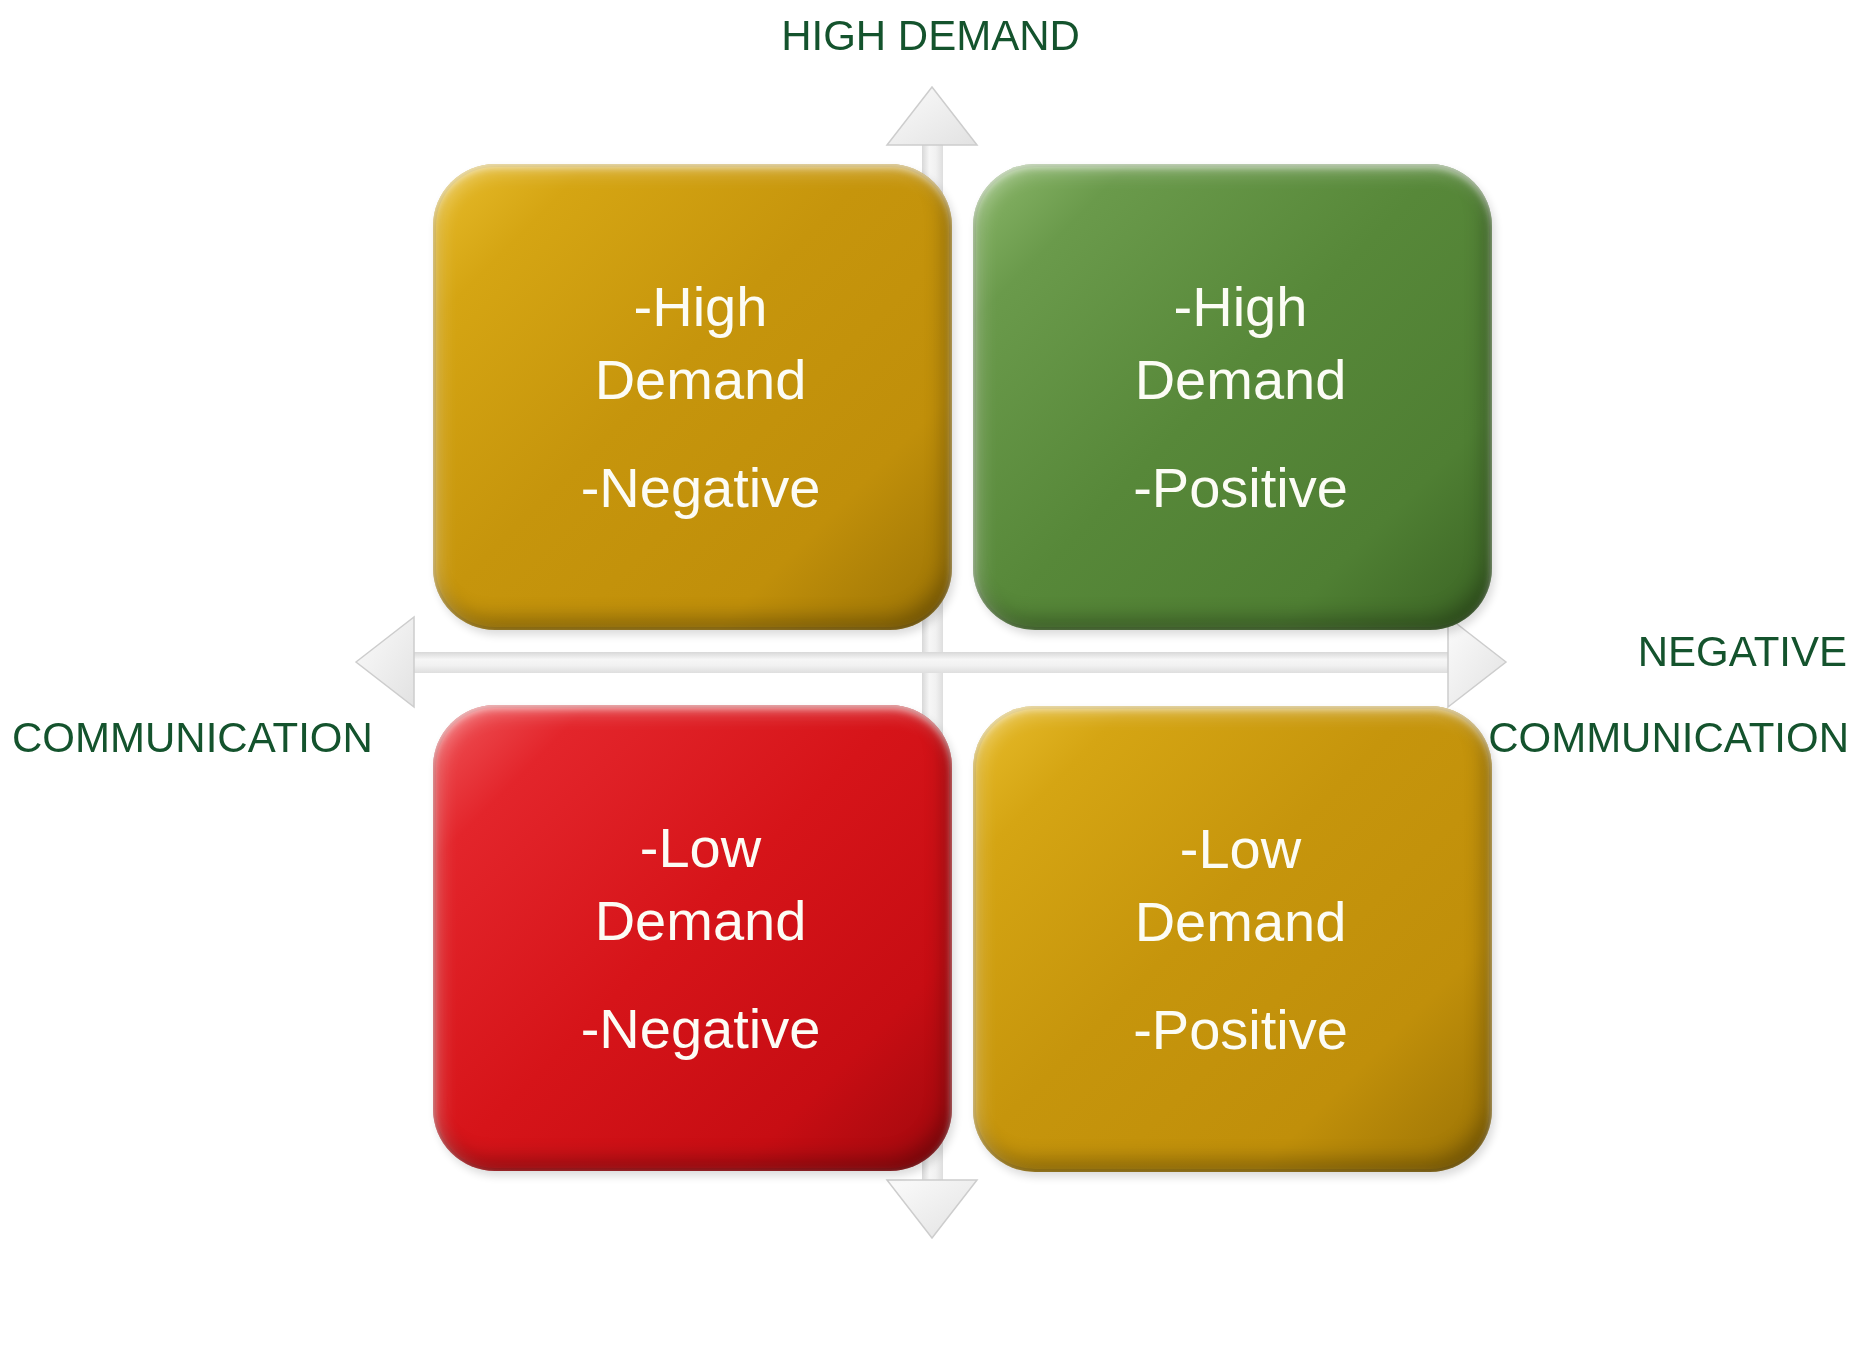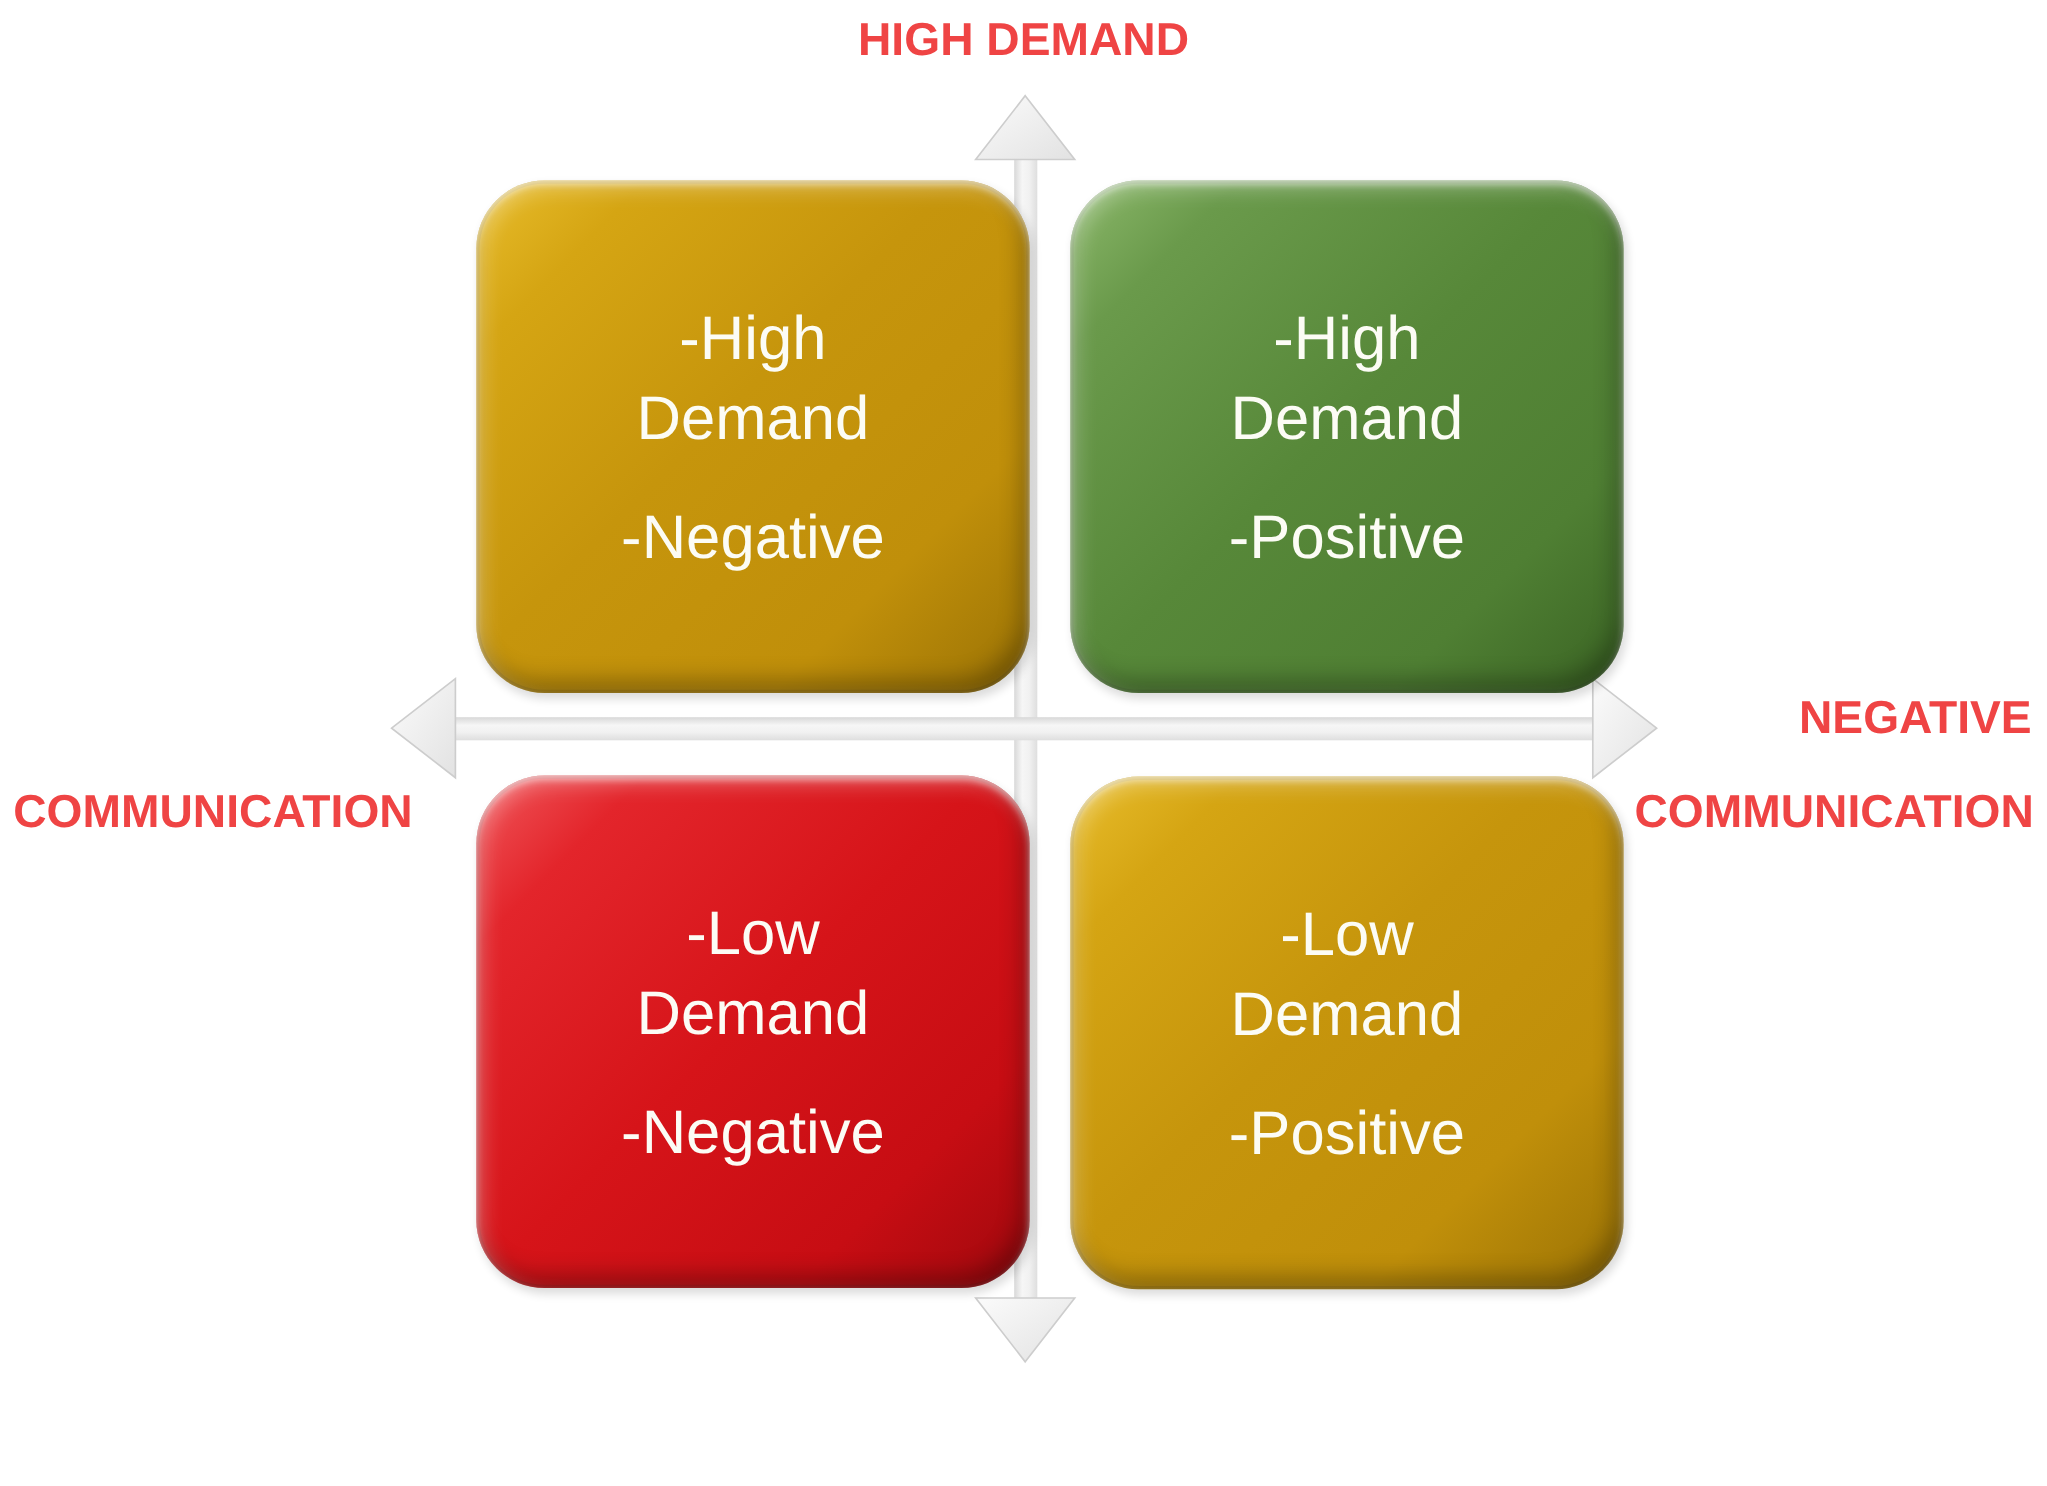--- a/index.html
+++ b/index.html
@@ -11,23 +11,23 @@
     overflow: hidden;
     font-family: "Liberation Sans", sans-serif;
   }
 
   
   .axes-svg { position: absolute; left: 0; top: 0; }
 
   
   .axis-label {
     position: absolute;
-    font-weight: 700;
+    font-weight: 400;
     font-size: 42px;
-    color: #ef4444;
+    color: #14532d;
     white-space: nowrap;
     letter-spacing: 0px;
   }
   .axis-label.center { left: 50%; transform: translateX(-50%); }
   .label-top    { top: 12px; }
   .label-bottom { top: 1276px; }
   .label-neg    { left: 12px; top: 628px; }
   .label-com-l  { left: 12px; top: 714px; }
   .label-pos    { right: 14px; top: 628px; text-align: right; }
   .label-com-r  { right: 12px; top: 714px; text-align: right; }
@@ -46,20 +46,21 @@
     color: #fcfcf5;
     font-size: 56px;
     font-weight: 400;
     line-height: 73px;
     box-shadow:
       inset 0 4px 7px rgba(255,255,255,0.55),
       inset 6px 8px 18px rgba(255,255,255,0.30),
       inset -7px -12px 20px rgba(0,0,0,0.30),
       inset 0 0 0 3px rgba(0,0,0,0.10),
       3px 5px 9px rgba(0,0,0,0.14);
+    padding-left: 16px;
   }
   .qbox .q-line3 { margin-top: 35px; }
 
   .qbox.gold {
     background: linear-gradient(135deg, #e8bd2c 0%, #d5a513 16%, #c6950c 45%, #c08f0a 76%, #9a7205 100%);
   }
   .qbox.green {
     background: linear-gradient(135deg, #8db96c 0%, #6a9a4b 16%, #578839 48%, #4f7f33 78%, #3a6323 100%);
   }
   .qbox.red {

